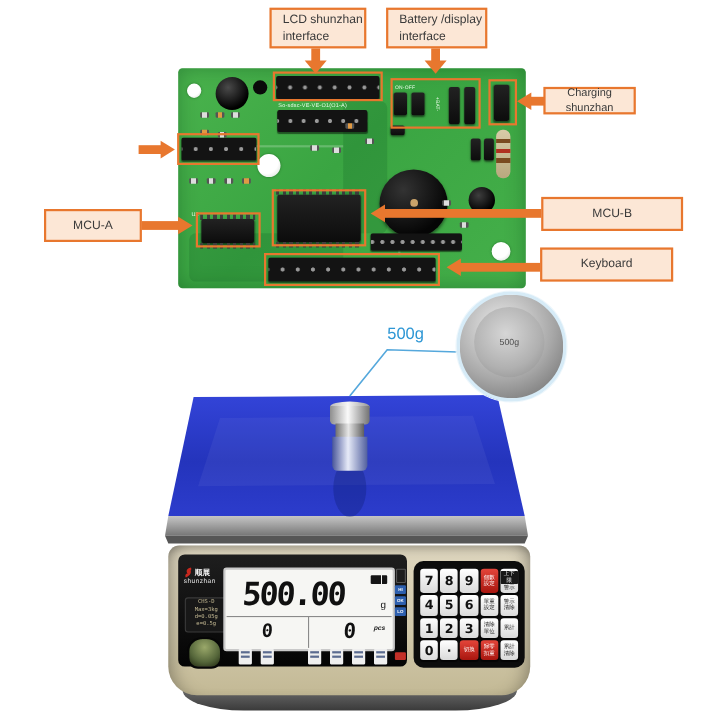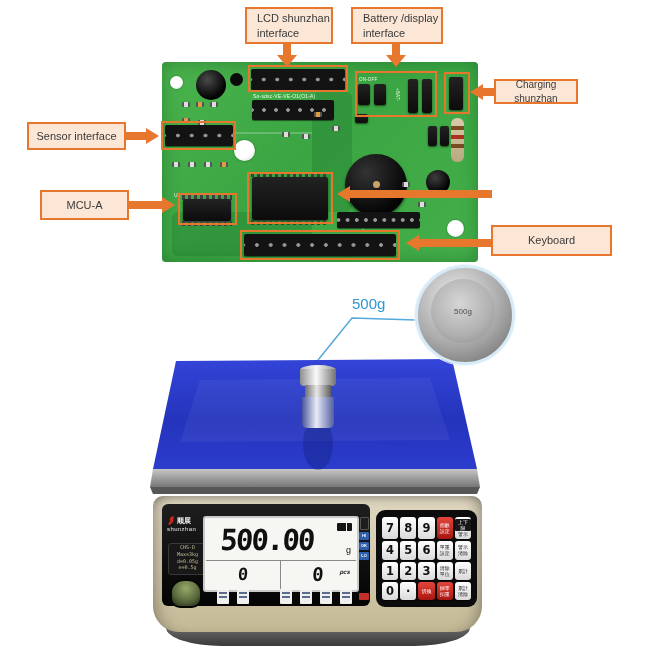--- a/index.html
+++ b/index.html
@@ -196,32 +196,32 @@
   </div>
   <div class="shaft" style="left:392px;top:44px;width:8px;height:13px;"></div>
   <div class="head-down" style="left:386px;top:55px;"></div>
 
   <div class="plabel center" style="left:494px;top:79px;width:84px;height:25px;font-size:10px;">
     <span>Charging shunzhan</span>
   </div>
   <div class="shaft" style="left:482px;top:88px;width:13px;height:8px;"></div>
   <div class="head-left" style="left:470px;top:84px;"></div>
 
-  <div class="plabel center" style="left:27px;top:122px;width:99px;height:28px;">
-    <span>Sensor interface</span>
-  </div>
   <div class="shaft" style="left:126px;top:132px;width:21px;height:8px;"></div>
   <div class="head-right" style="left:146px;top:128px;"></div>
 
   <div class="plabel center" style="left:40px;top:190px;width:89px;height:30px;">
     <span>MCU-A</span>
   </div>
   <div class="shaft" style="left:129px;top:201px;width:34px;height:8px;"></div>
   <div class="head-right" style="left:162px;top:197px;"></div>
 
+  <div class="plabel center" style="left:492px;top:179px;width:129px;height:31px;">
+    <span>MCU-B</span>
+  </div>
   <div class="shaft" style="left:349px;top:190px;width:143px;height:8px;"></div>
   <div class="head-left" style="left:337px;top:186px;"></div>
 
   <div class="plabel center" style="left:491px;top:225px;width:121px;height:31px;">
     <span>Keyboard</span>
   </div>
   <div class="shaft" style="left:418px;top:239px;width:73px;height:8px;"></div>
   <div class="head-left" style="left:406px;top:235px;"></div>
 
   <div class="wpart" style="left:300px;top:365px;width:36px;height:10px;border-radius:50%;background:linear-gradient(90deg,#b8b8b8,#f6f6f6 45%,#979797);"></div>

